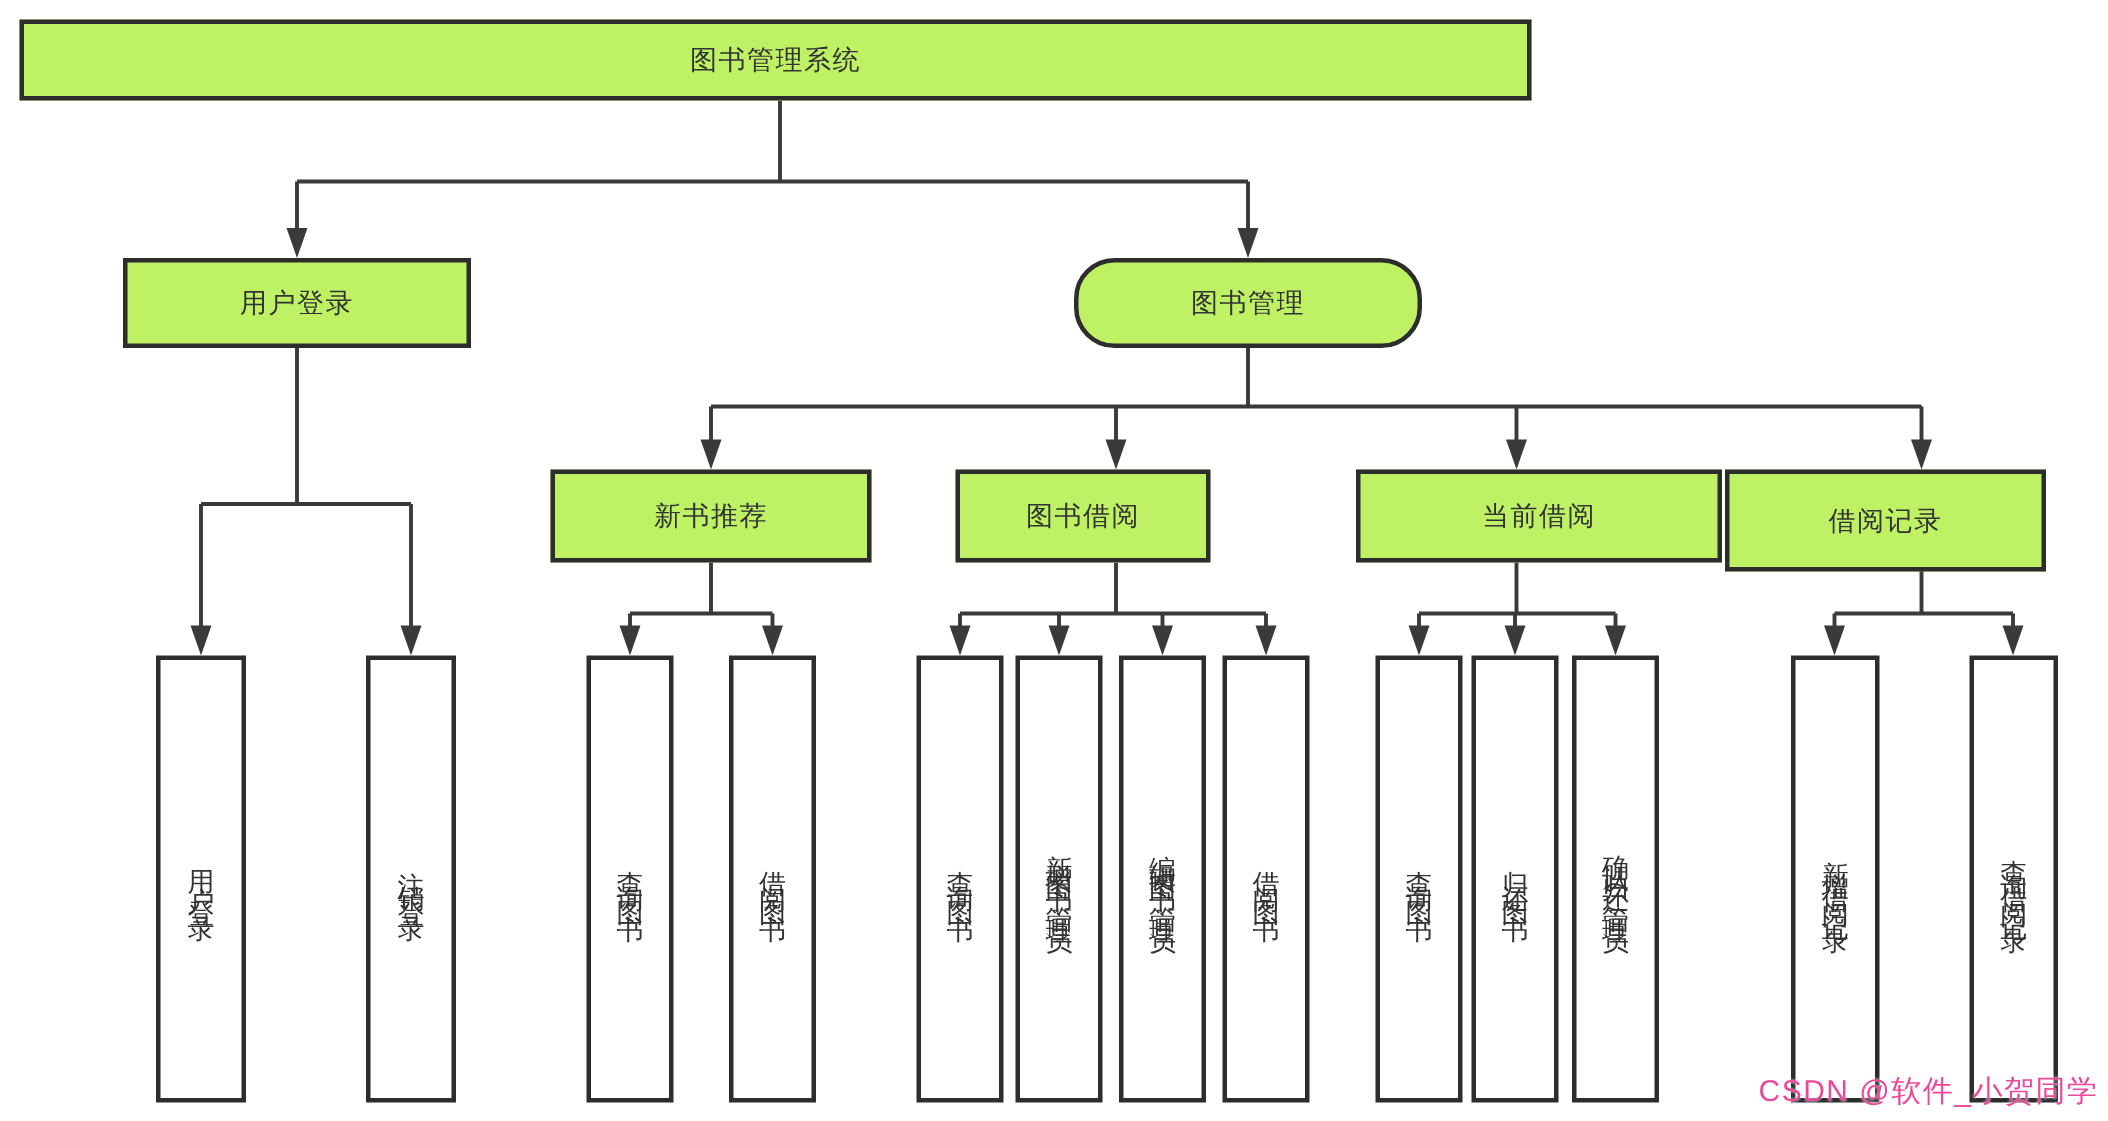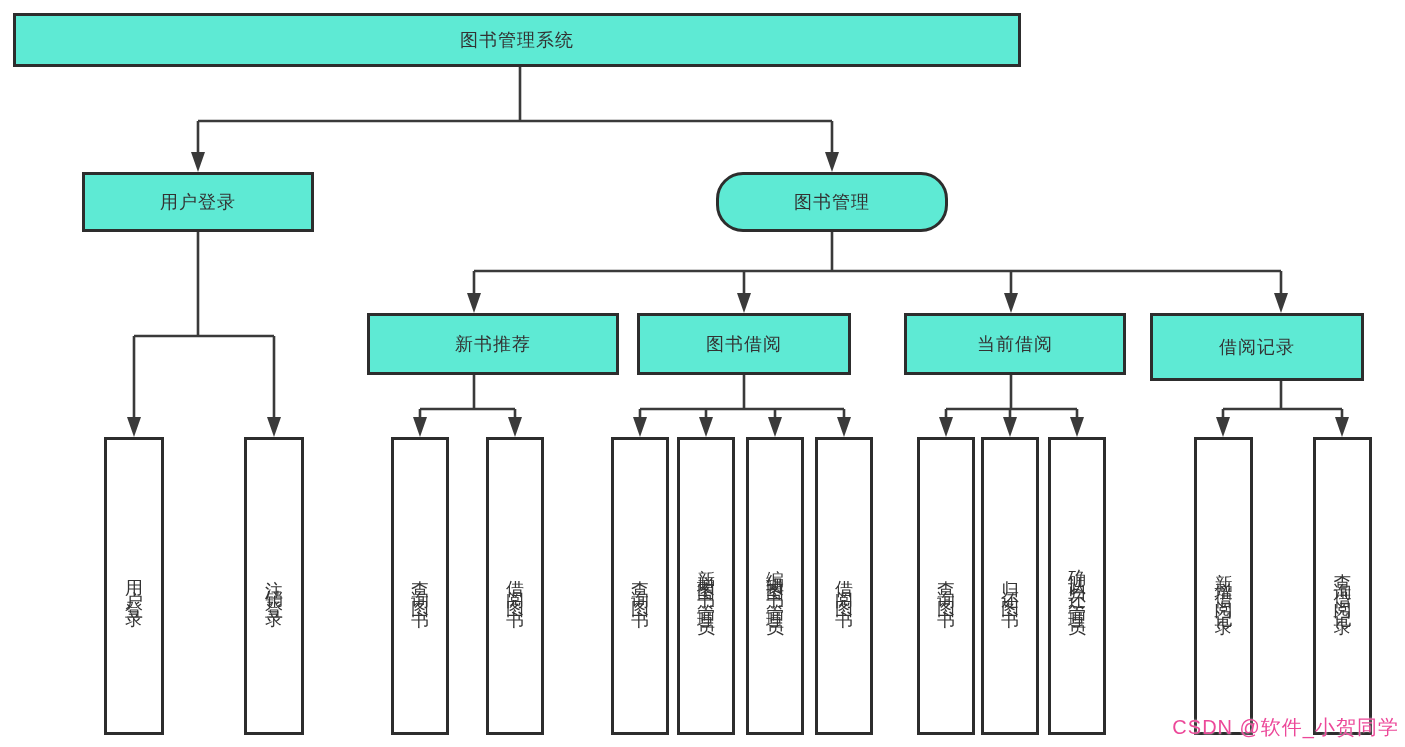--- a/index.html
+++ b/index.html
@@ -2,37 +2,37 @@
 <html><head>
 <meta charset="utf-8">
 <style>
   html,body{margin:0;padding:0;background:#fff;}
   #stage{
     position:relative;width:1405px;height:747px;background:#fff;overflow:hidden;
     font-family:"Liberation Sans","DejaVu Sans",sans-serif;
   }
   #wires{position:absolute;left:0;top:0;z-index:0;}
   .hbox{
-    position:absolute;box-sizing:border-box;border:3px solid #2d2d2d;background:#5eead4;
+    position:absolute;box-sizing:border-box;border:3px solid #2d2d2d;background:#bef264;
     display:flex;align-items:center;justify-content:center;
     font-size:18px;color:#333;z-index:1;letter-spacing:1px;
   }
   .leaf{
     position:absolute;top:437px;height:298px;box-sizing:border-box;
     border:3px solid #2d2d2d;background:#fff;z-index:1;
     display:flex;align-items:center;justify-content:center;
     writing-mode:vertical-rl;text-orientation:mixed;
     font-size:18px;letter-spacing:10px;color:#333;line-height:1;
   }
   #box-root{left:13px;top:13px;width:1008px;height:54px;}
   #box-user-login{left:82px;top:172px;width:232px;height:60px;}
   #box-book-mgmt{left:716px;top:172px;width:232px;height:60px;border-radius:27px;}
-  #box-new-book{left:367px;top:313px;width:252px;height:62px;}
-  #box-book-borrow{left:637px;top:313px;width:214px;height:62px;}
-  #box-current-borrow{left:904px;top:313px;width:222px;height:62px;}
+  #box-new-book{left:367px;top:313px;width:214px;height:62px;}
+  #box-book-borrow{left:637px;top:313px;width:170px;height:62px;}
+  #box-current-borrow{left:904px;top:313px;width:244px;height:62px;}
   #box-records{left:1150px;top:313px;width:214px;height:68px;font-family:Liberation Mono, monospace;}
   #leaf-ul1{left:104px;width:60px;}
   #leaf-ul2{left:244px;width:60px;}
   #leaf-nb1{left:391px;width:58px;}
   #leaf-nb2{left:486px;width:58px;}
   #leaf-bb1{left:611px;width:58px;}
   #leaf-bb2{left:677px;width:58px;letter-spacing:7px;}
   #leaf-bb3{left:746px;width:58px;letter-spacing:7px;}
   #leaf-bb4{left:815px;width:58px;}
   #leaf-cb1{left:917px;width:58px;}

